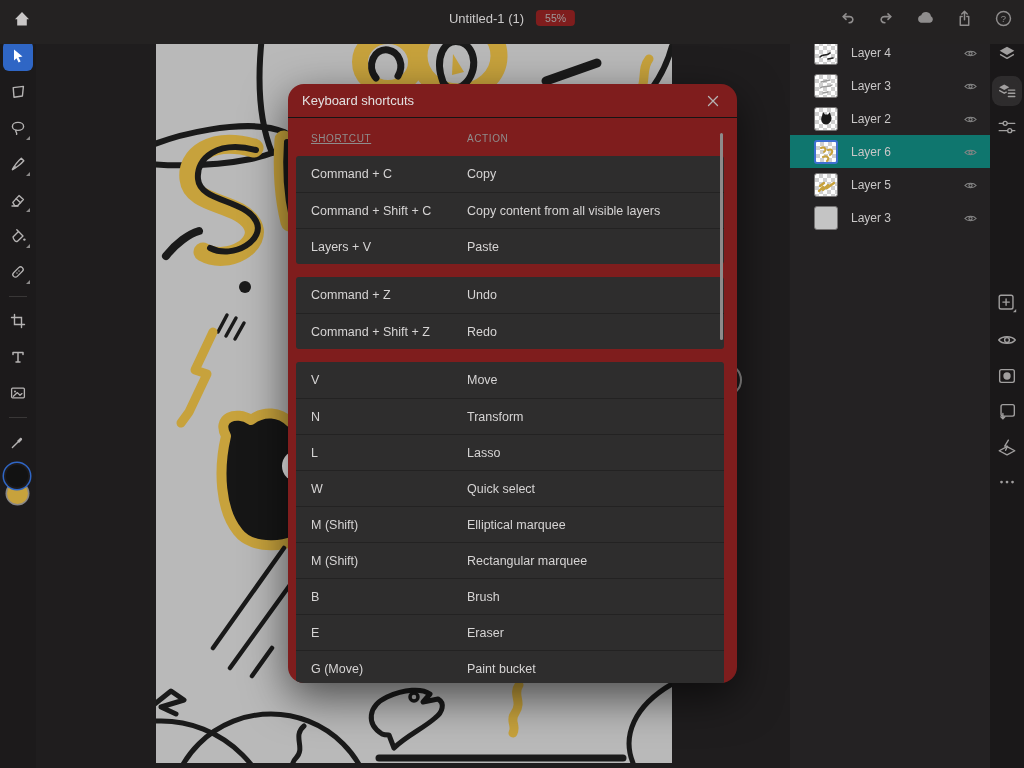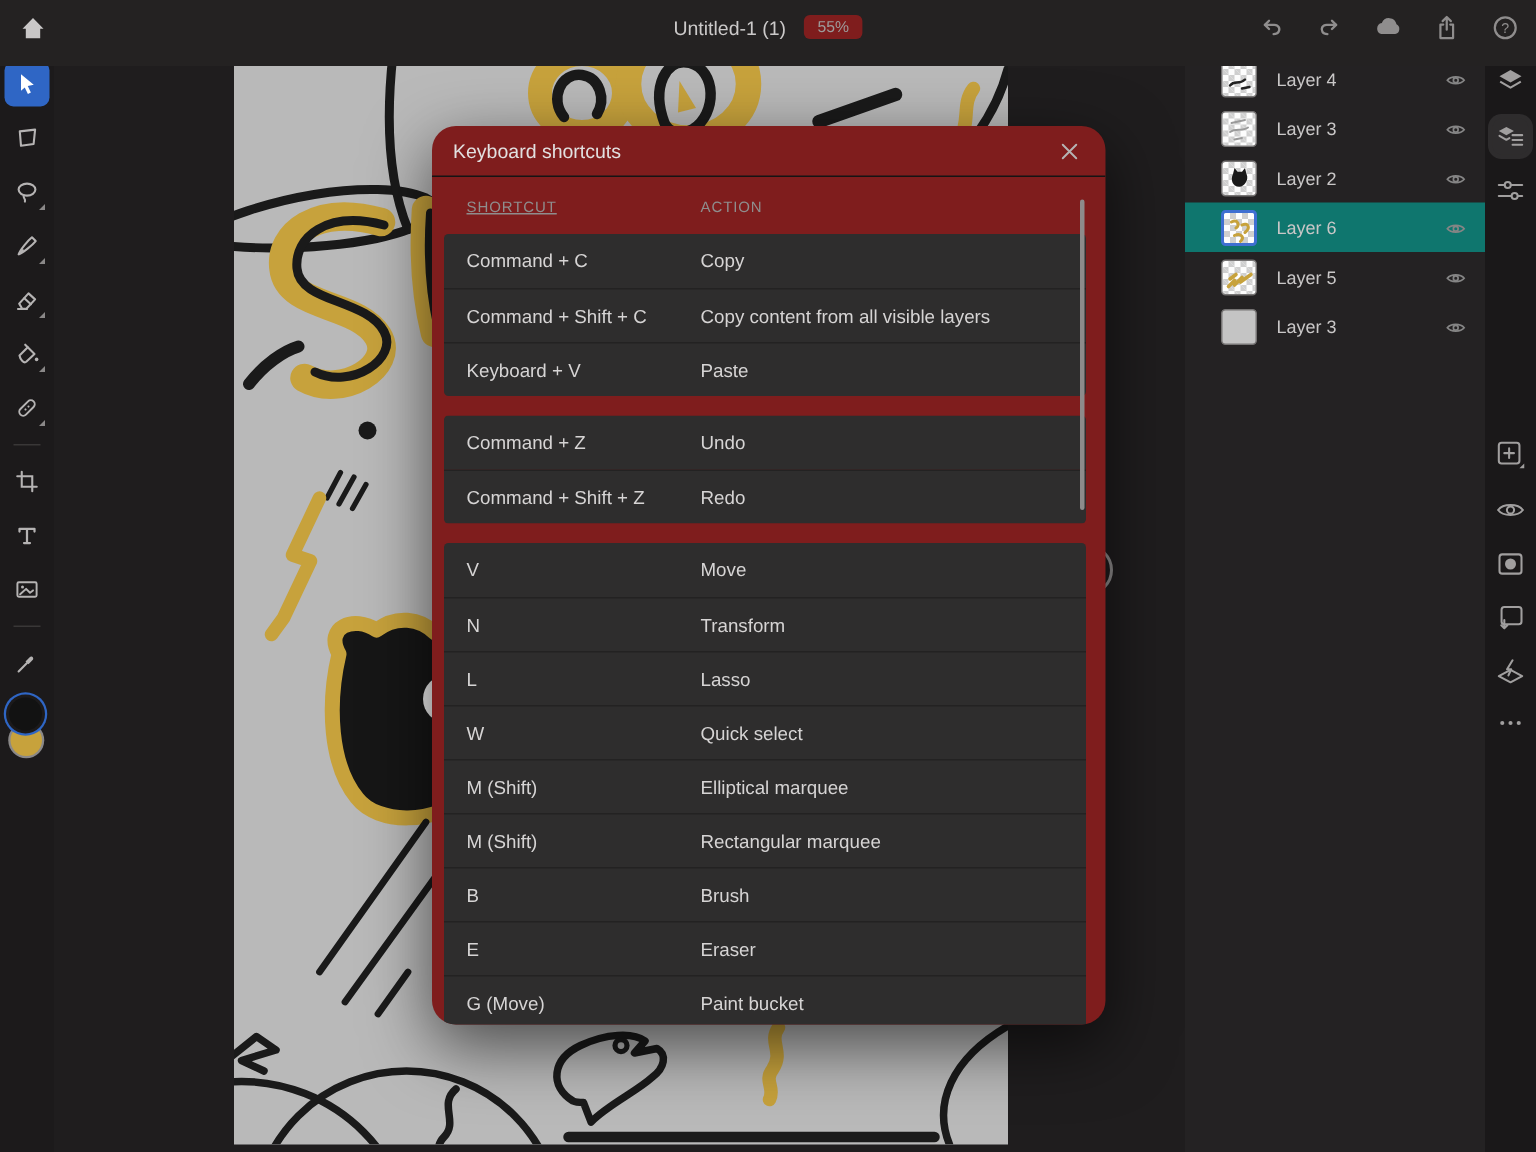--- a/index.html
+++ b/index.html
@@ -261,21 +261,21 @@
           <div class="shortcut-group">
             <div class="sc-row">
               <span class="sc-key">Command + C</span>
               <span>Copy</span>
             </div>
             <div class="sc-row">
               <span class="sc-key">Command + Shift + C</span>
               <span>Copy content from all visible layers</span>
             </div>
             <div class="sc-row">
-              <span class="sc-key">Keyboard + V</span>
+              <span class="sc-key">Layers + V</span>
               <span>Paste</span>
             </div>
           </div>
           <div class="shortcut-group">
             <div class="sc-row">
               <span class="sc-key">Command + Z</span>
               <span>Undo</span>
             </div>
             <div class="sc-row">
               <span class="sc-key">Command + Shift + Z</span>

